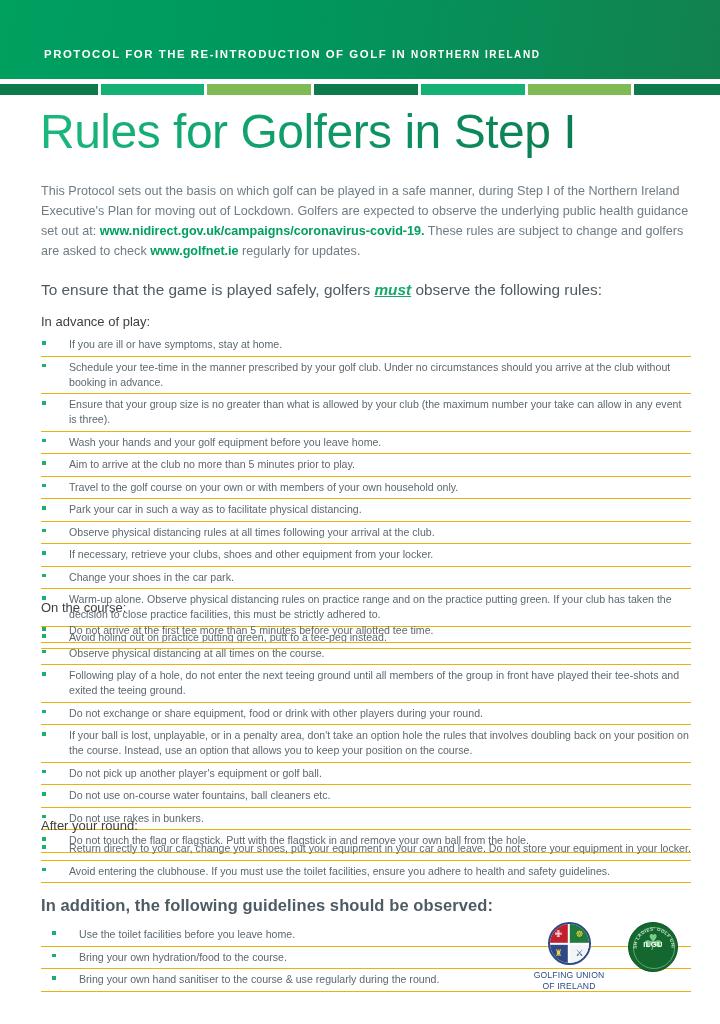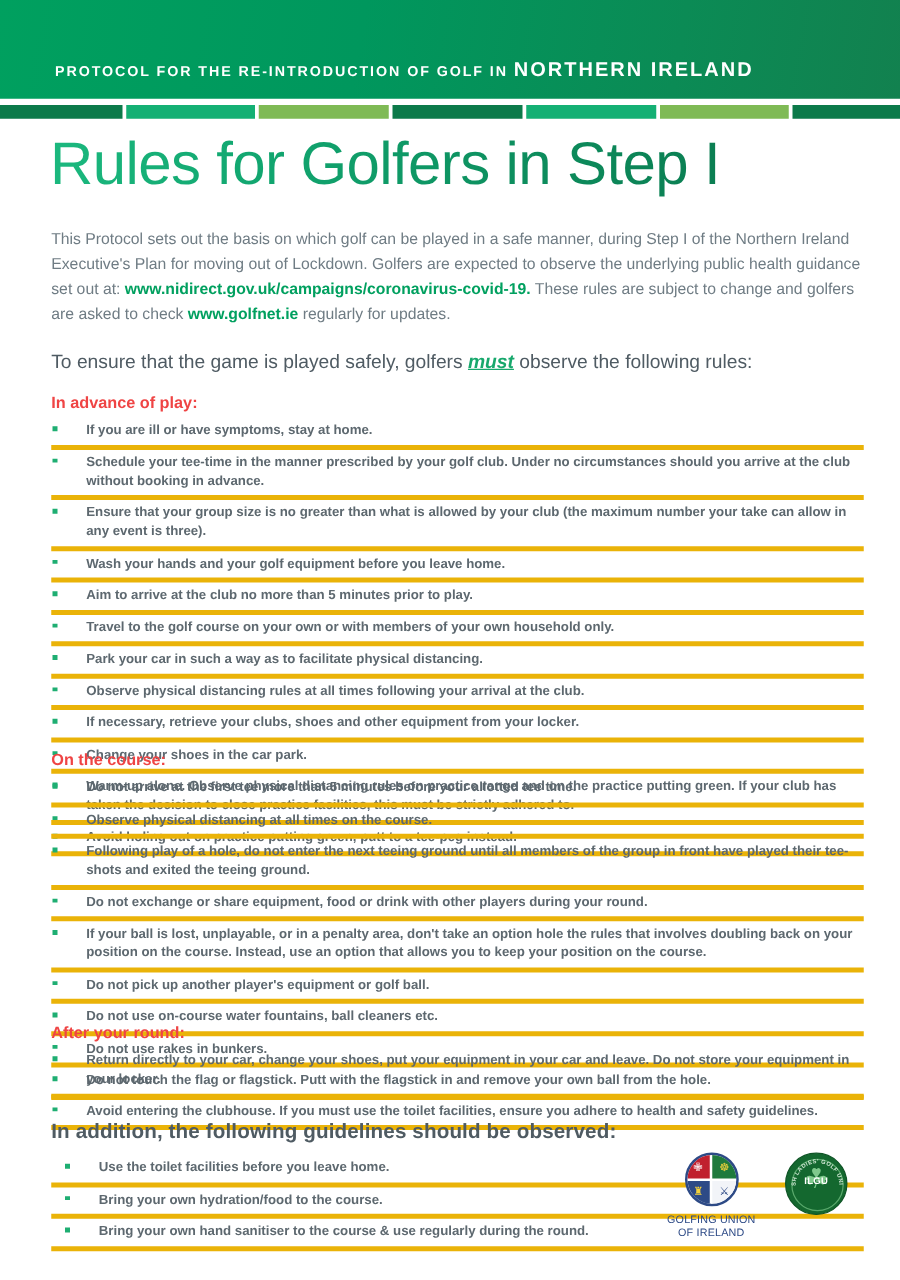--- a/index.html
+++ b/index.html
@@ -31,21 +31,21 @@
     position: absolute;
     left: 44px;
     top: 48px;
     font-size: 11.4px;
     font-weight: bold;
     letter-spacing: 1.55px;
     color: #ffffff;
     white-space: nowrap;
   }
   .header-title .strong-part {
-    font-size: 16px;
+    font-size: 10px;
     letter-spacing: 1.6px;
   }
 
   
   .colour-bar {
     position: absolute;
     top: 84px; left: 0;
     width: 720px;
     height: 11px;
     display: flex;
@@ -99,42 +99,41 @@
     font-weight: bold;
     font-style: italic;
     text-decoration: underline;
   }
 
   
   .section { position: absolute; left: 41px; width: 650px; }
 
   .sec-head {
     font-size: 13px;
-    font-weight: bold;
-    color: #ef4444;
+    font-weight: normal;
+    color: #404040;
     margin-bottom: 5px;
   }
   .sec-head.big {
     font-size: 16.5px;
     font-weight: bold;
     color: #4f5b63;
     letter-spacing: 0.1px;
     margin-bottom: 9px;
   }
 
   ul.rules { list-style: none; }
 
   ul.rules li {
     position: relative;
     padding: 3px 0 3.5px 28px;
     font-size: 10.6px;
     line-height: 1.42;
     color: #5d686f;
-    border-bottom: 4px solid #eab308;
-    font-weight: bold;
+    border-bottom: 1px solid #eab308;
   }
   ul.rules li::before {
     content: "";
     position: absolute;
     left: 1px;
     top: 7px;
     width: 3.6px;
     height: 3.6px;
     background: #1eae72;
   }

